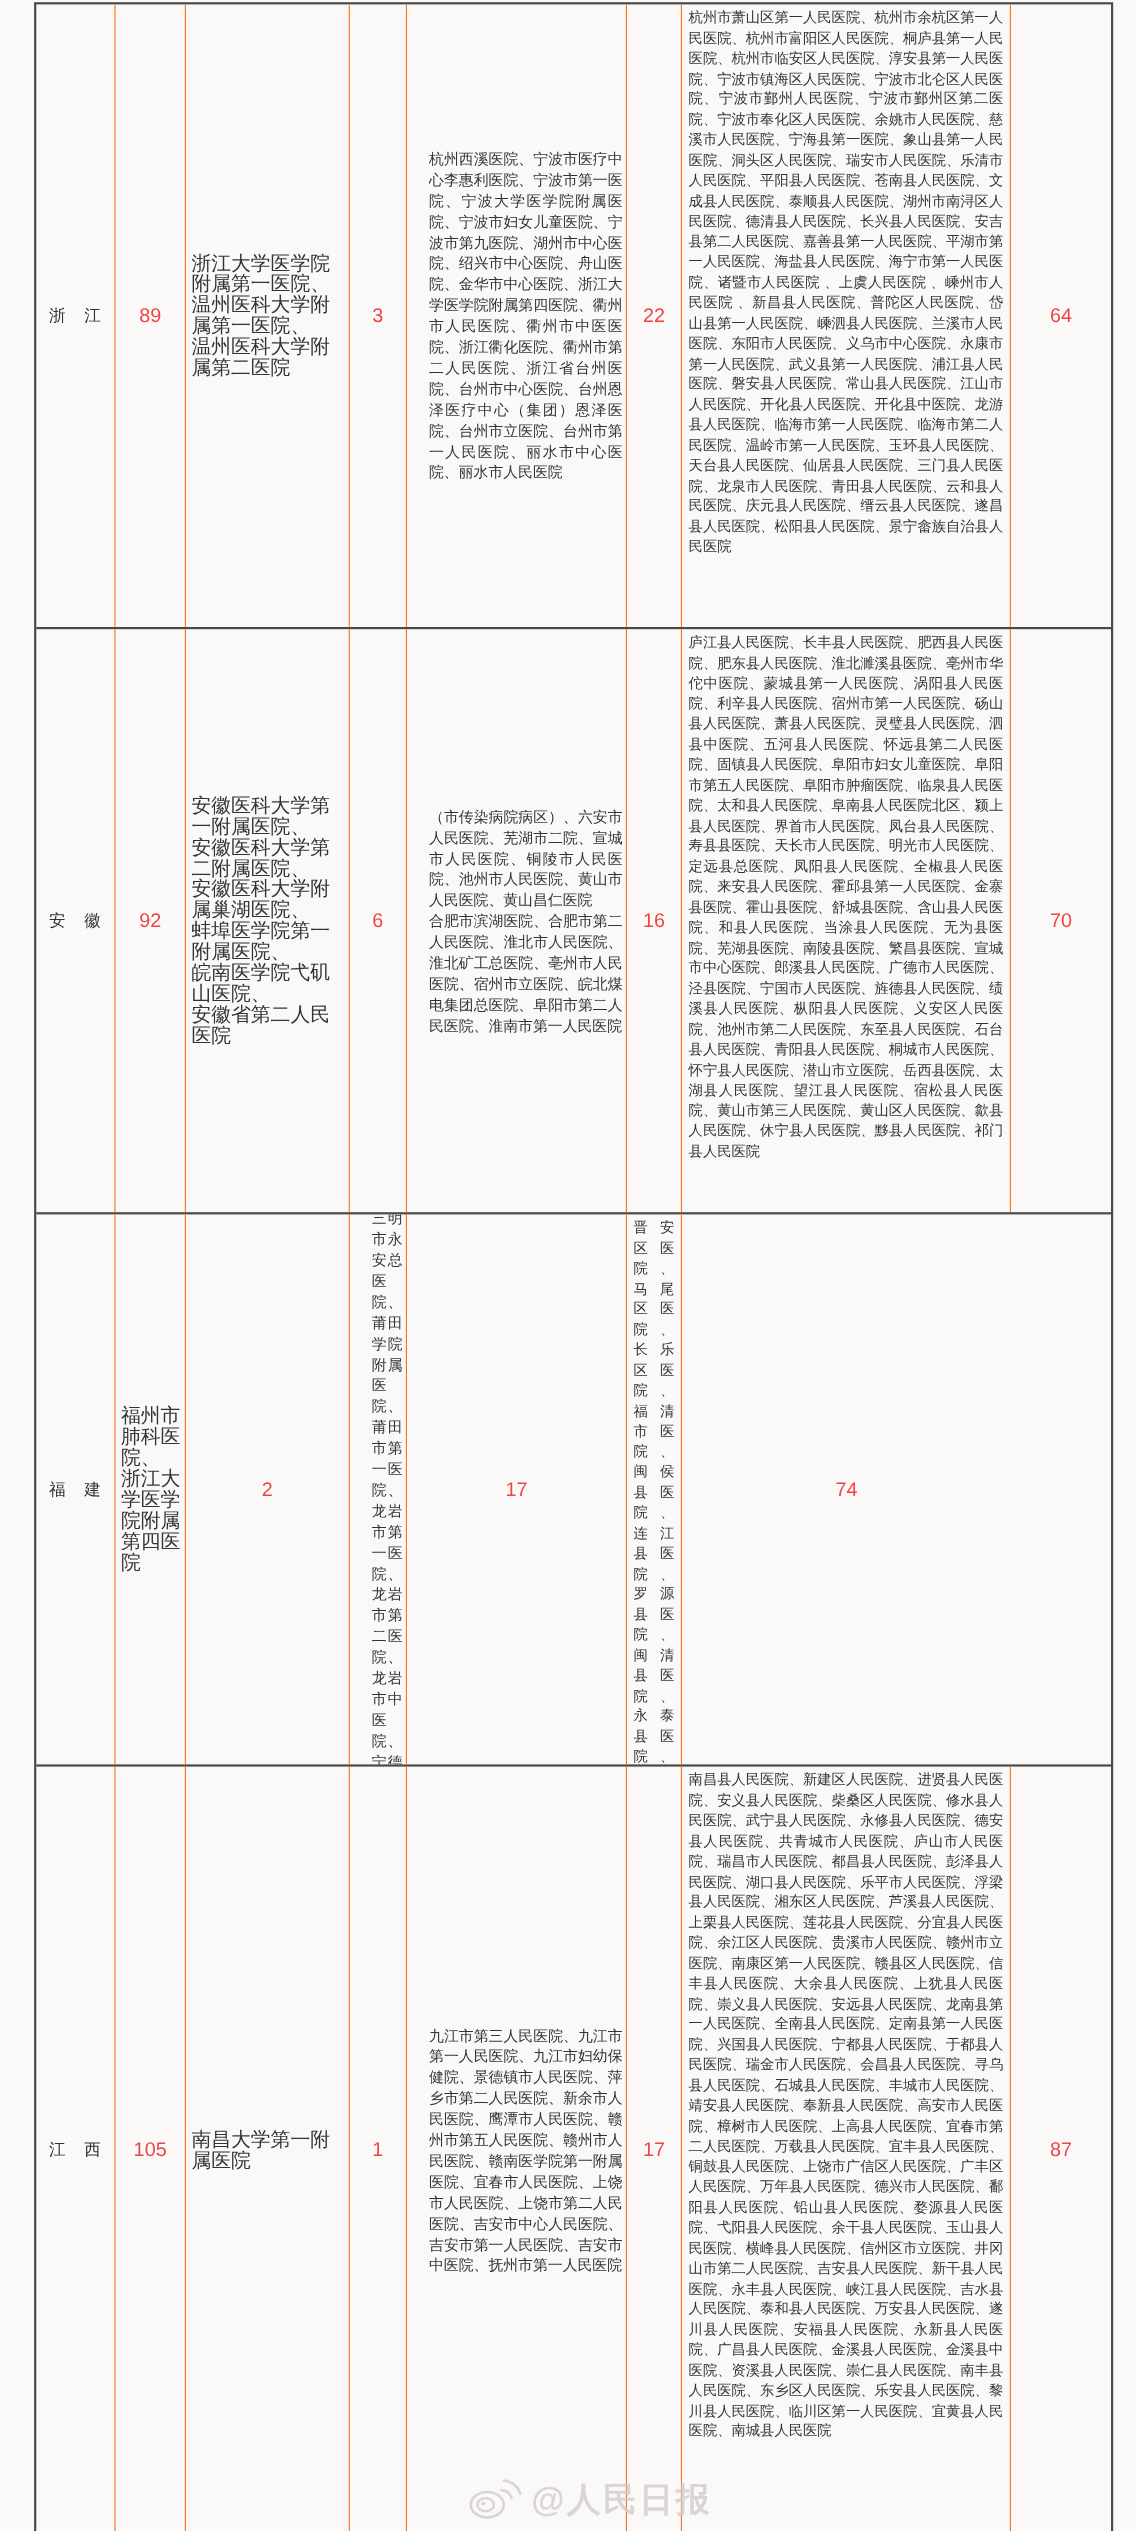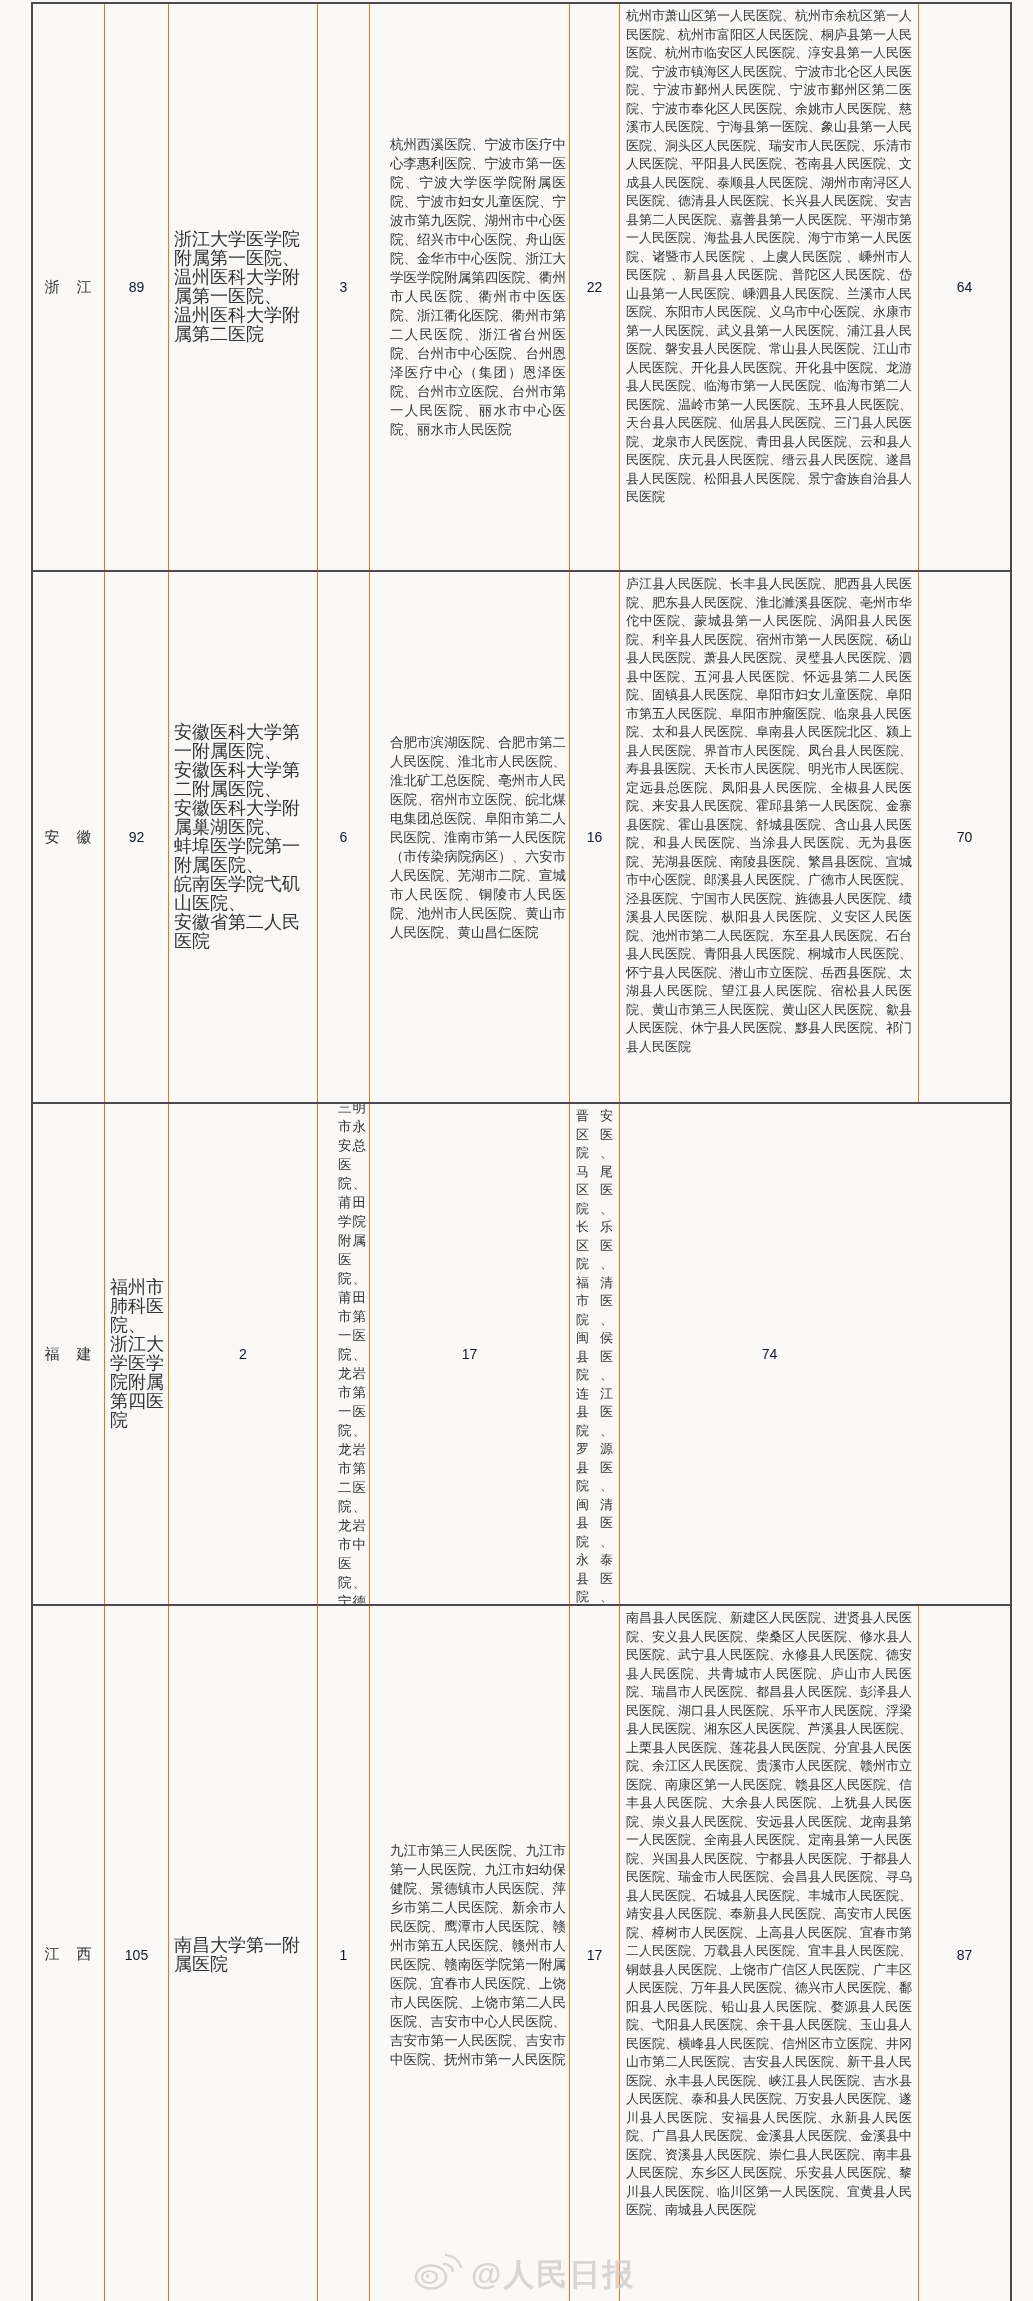--- a/index.html
+++ b/index.html
@@ -24,30 +24,30 @@
   .row:last-child{border-bottom:none;}
   .cell{
     border-right:1px solid #f97316;
     overflow:hidden;
     box-sizing:border-box;
   }
   .cell:last-child{border-right:none;}
   .cc{display:flex;align-items:center;justify-content:center;text-align:left;}
   .vc{display:flex;flex-direction:column;justify-content:center;}
   .province{font-size:15px;letter-spacing:1px;color:#333;}
-  .num{font-size:14px;color:#0f172a;}
+  .num{font-size:18px;color:#ef4444;}
   .c3{padding:2px 3px 2px 5px;font-size:18px;line-height:19px;}
   .c3 .para{word-break:break-all;text-align:left;}
   .c5{padding:2px 3px 2px 6px;font-size:13.5px;line-height:19px;margin-left:14px;}
   .c5 .para{word-break:break-all;text-align:justify;}
   .c7{padding:3px 6px 2px 6px;font-size:13px;line-height:18.5px;}
   .c7 .para{word-break:break-all;text-align:justify;}
   .watermark{
-    position:absolute;left:411px;top:2248px;
-    display:flex;align-items:flex-end;gap:8px;
+    position:absolute;left:423px;top:2248px;
+    display:flex;align-items:center;gap:8px;
     opacity:.75;pointer-events:none;
   }
   .wm-text{
     font-size:31px;font-weight:600;letter-spacing:2px;
     color:#cfc9c9;
   }
 </style>
 </head>
 <body>
 
@@ -92,22 +92,22 @@
         <div class="para">安徽医科大学第二附属医院、</div>
         <div class="para">安徽医科大学附属巢湖医院、</div>
         <div class="para">蚌埠医学院第一附属医院、</div>
         <div class="para">皖南医学院弋矶山医院、</div>
         <div class="para">安徽省第二人民医院</div>
       </div>
     <div class="cell cc">
       <span class="num">6</span>
     </div>
     <div class="cell vc c5">
+        <div class="para">（市传染病院病区）、六安市人民医院、芜湖市二院、宣城市人民医院、铜陵市人民医院、池州市人民医院、黄山市人民医院、黄山昌仁医院</div>
         <div class="para">合肥市滨湖医院、合肥市第二人民医院、淮北市人民医院、淮北矿工总医院、亳州市人民医院、宿州市立医院、皖北煤电集团总医院、阜阳市第二人民医院、淮南市第一人民医院</div>
-        <div class="para">（市传染病院病区）、六安市人民医院、芜湖市二院、宣城市人民医院、铜陵市人民医院、池州市人民医院、黄山市人民医院、黄山昌仁医院</div>
       </div>
     <div class="cell cc">
       <span class="num">16</span>
     </div>
     <div class="cell c7">
         <div class="para">庐江县人民医院、长丰县人民医院、肥西县人民医院、肥东县人民医院、淮北濉溪县医院、亳州市华佗中医院、蒙城县第一人民医院、涡阳县人民医院、利辛县人民医院、宿州市第一人民医院、砀山县人民医院、萧县人民医院、灵璧县人民医院、泗县中医院、五河县人民医院、怀远县第二人民医院、固镇县人民医院、阜阳市妇女儿童医院、阜阳市第五人民医院、阜阳市肿瘤医院、临泉县人民医院、太和县人民医院、阜南县人民医院北区、颍上县人民医院、界首市人民医院、凤台县人民医院、寿县县医院、天长市人民医院、明光市人民医院、定远县总医院、凤阳县人民医院、全椒县人民医院、来安县人民医院、霍邱县第一人民医院、金寨县医院、霍山县医院、舒城县医院、含山县人民医院、和县人民医院、当涂县人民医院、无为县医院、芜湖县医院、南陵县医院、繁昌县医院、宣城市中心医院、郎溪县人民医院、广德市人民医院、泾县医院、宁国市人民医院、旌德县人民医院、绩溪县人民医院、枞阳县人民医院、义安区人民医院、池州市第二人民医院、东至县人民医院、石台县人民医院、青阳县人民医院、桐城市人民医院、怀宁县人民医院、潜山市立医院、岳西县医院、太湖县人民医院、望江县人民医院、宿松县人民医院、黄山市第三人民医院、黄山区人民医院、歙县人民医院、休宁县人民医院、黟县人民医院、祁门县人民医院</div>
       </div>
     <div class="cell cc">
       <span class="num">70</span>
     </div>

